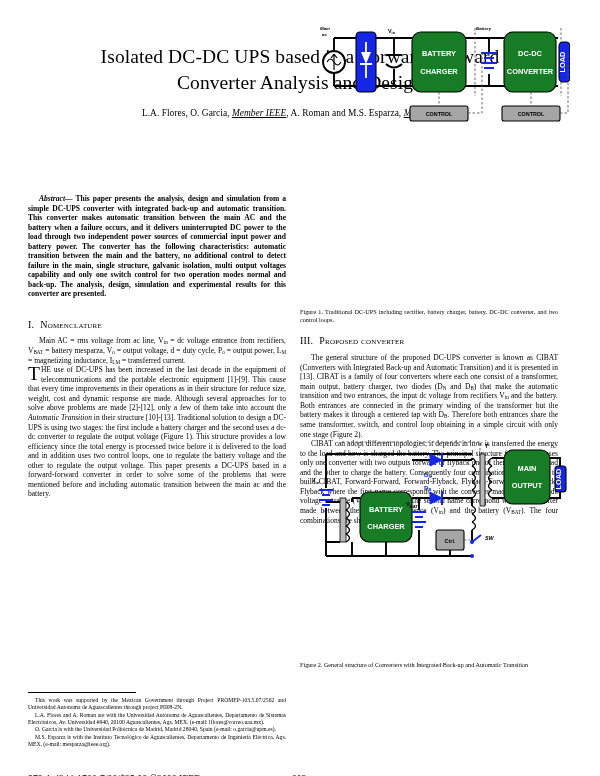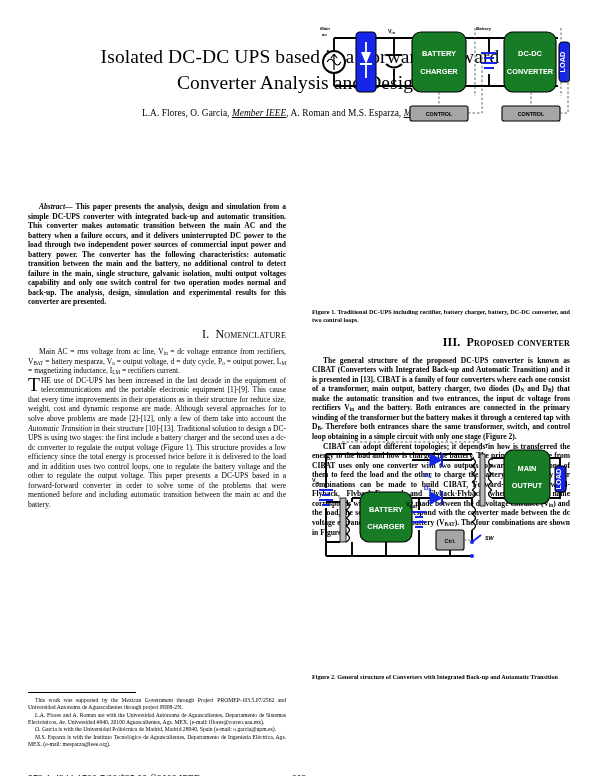--- a/index.html
+++ b/index.html
@@ -37,34 +37,34 @@
     top: 150px; left: 0;
     width: 600px;
   }
   .col {
     position: absolute;
     width: 258px;
     font-size: 7.55px;
     line-height: 1.265;
     text-align: justify;
   }
-  .col.left  { left: 28px; top: 8px; }
-  .col.right { left: 312px; top: 0; font-weight: bold; }
+  .col.left  { left: 28px; top: 0; }
+  .col.right { left: 300px; top: 0; }
 
   p { margin: 0; text-indent: 11px; }
   p.noind { text-indent: 0; }
   .abs-head { font-style: italic; font-weight: bold; }
   .b { font-weight: bold; }
   .i { font-style: italic; }
   sub { font-size: 0.68em; vertical-align: -0.22em; }
 
   .secthead {
-    text-align: right;
+    text-align: left;
     margin: 11px 0 5px 0;
-    font-size: 12px;
+    font-size: 10px;
     font-variant: small-caps;
     text-indent: 0;
     letter-spacing: 0.2px;
   }
   .secthead .num { font-variant: normal; margin-right: 6px; }
 
   .gap { height: 9px; }
 
   
   .dropcap::first-letter {
@@ -142,21 +142,21 @@
 
     <div class="col left">
 
       <p><span class="abs-head">Abstract—</span> <span class="b">This paper presents the analysis, design and simulation from a simple DC-UPS converter with integrated back-up and automatic transition. This converter makes automatic transition between the main AC and the battery when a failure occurs, and it delivers uninterrupted DC power to the load through two independent power sources of commercial input power and battery power. The converter has the following characteristics: automatic transition between the main and the battery, no additional control to detect failure in the main, single structure, galvanic isolation, multi output voltages capability and only one switch control for two operation modes normal and back-up. The analysis, design, simulation and experimental results for this converter are presented.</span></p>
 
       <div class="gap"></div>
 
 
       <div class="secthead"><span class="num">I.</span><span>Nomenclature</span></div>
 
-      <p><span>Main AC = rms voltage from ac line, V</span><sub>in</sub><span> = dc voltage entrance from rectifiers, V</span><sub>BAT</sub><span> = battery mesparza, V</span><sub>o</sub><span> = output voltage, d = duty cycle, P</span><sub>o</sub><span> = output power, L</span><sub>M</sub><span> = magnetizing inductance, I</span><sub>LM</sub><span> = rectifiers current.</span></p>
+      <p><span>Main AC = rms voltage from ac line, V</span><sub>in</sub><span> = dc voltage entrance from rectifiers, V</span><sub>BAT</sub><span> = battery mesparza, V</span><sub>o</sub><span> = output voltage, d = duty cycle, P</span><sub>o</sub><span> = output power, L</span><sub>M</sub><span> = magnetizing inductance, I</span><sub>LM</sub><span> = transferred current.</span></p>
 
 
       <p class="noind dropcap"><span>T</span><span>HE use of DC-UPS has been increased in the last decade in the equipment of telecommunications and the portable electronic equipment [1]-[9]. This cause that every time improvements in their operations as in their structure for reduce size, weight, cost and dynamic response are made. Although several approaches for to solve above problems are made [2]-[12], only a few of them take into account the </span><span class="i">Automatic Transition</span><span> in their structure [10]-[13]. Traditional solution to design a DC-UPS is using two stages: the first include a battery charger and the second uses a dc-dc converter to regulate the output voltage (Figure 1). This structure provides a low efficiency since the total energy is processed twice before it is delivered to the load and in addition uses two control loops, one to regulate the battery voltage and the other to regulate the output voltage. This paper presents a DC-UPS based in a forward-forward converter in order to solve some of the problems that were mentioned before and including automatic transition between the main ac and the battery.</span></p>
 
     </div>
 
     <div class="col right">
 
       <div style="height:108px"></div>
 

